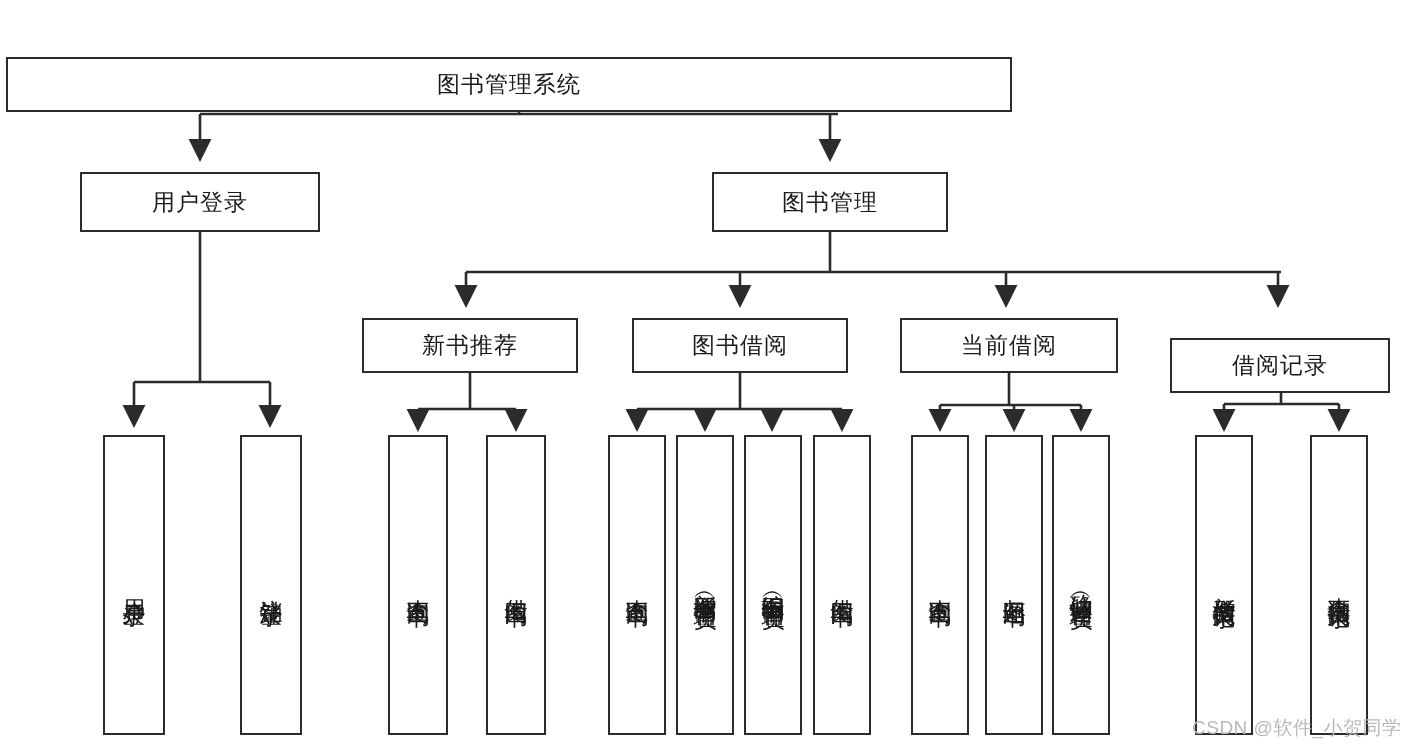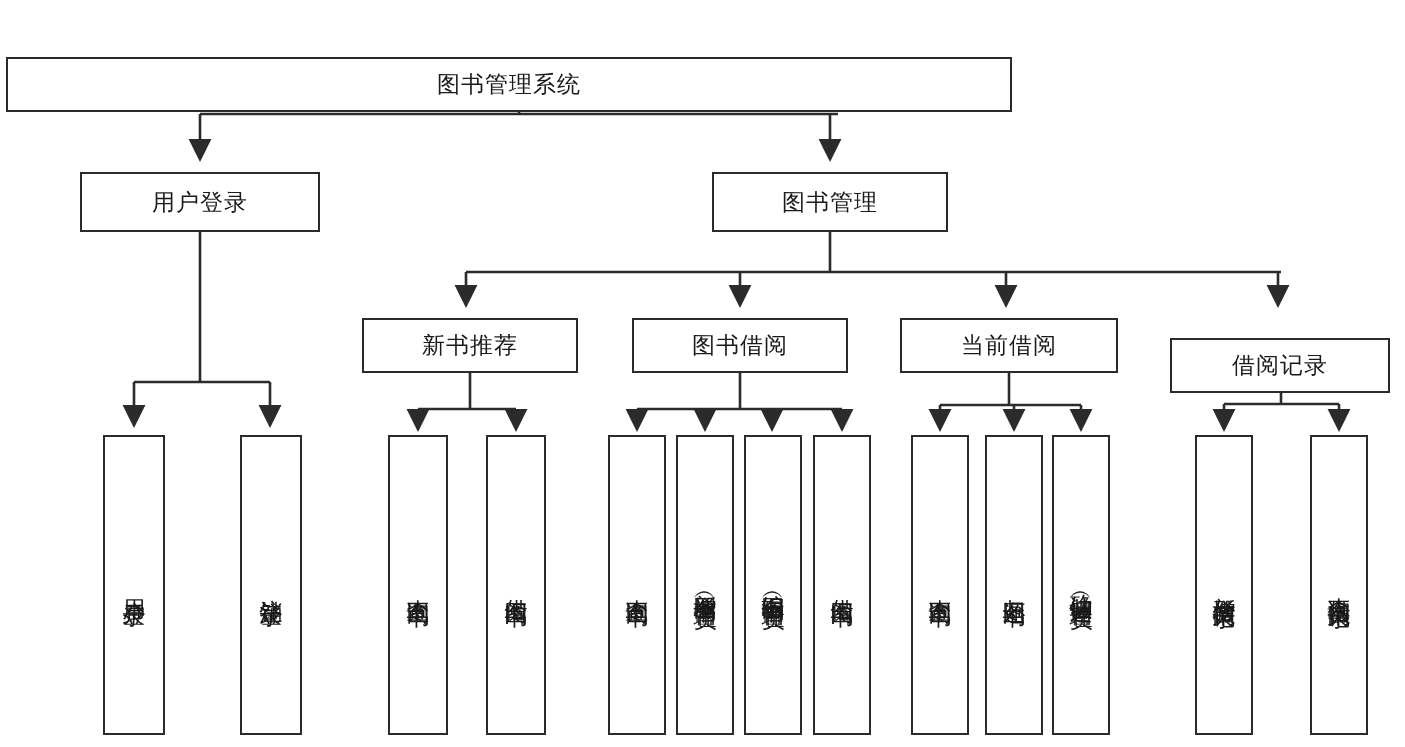--- a/index.html
+++ b/index.html
@@ -181,14 +181,15 @@
     <span class="vlabel">确认归还（管理员）</span>
   </div>
 
   <div class="node v" style="left:1195px; top:435px; width:58px; height:300px;">
     <span class="vlabel">新增借阅记录</span>
   </div>
   <div class="node v" style="left:1310px; top:435px; width:58px; height:300px;">
     <span class="vlabel">查询借阅记录</span>
   </div>
 
+  <div class="watermark" style="left:1192px; top:715px;">CSDN @软件_小贺同学</div>
 
 </div>
 
 </body></html>

